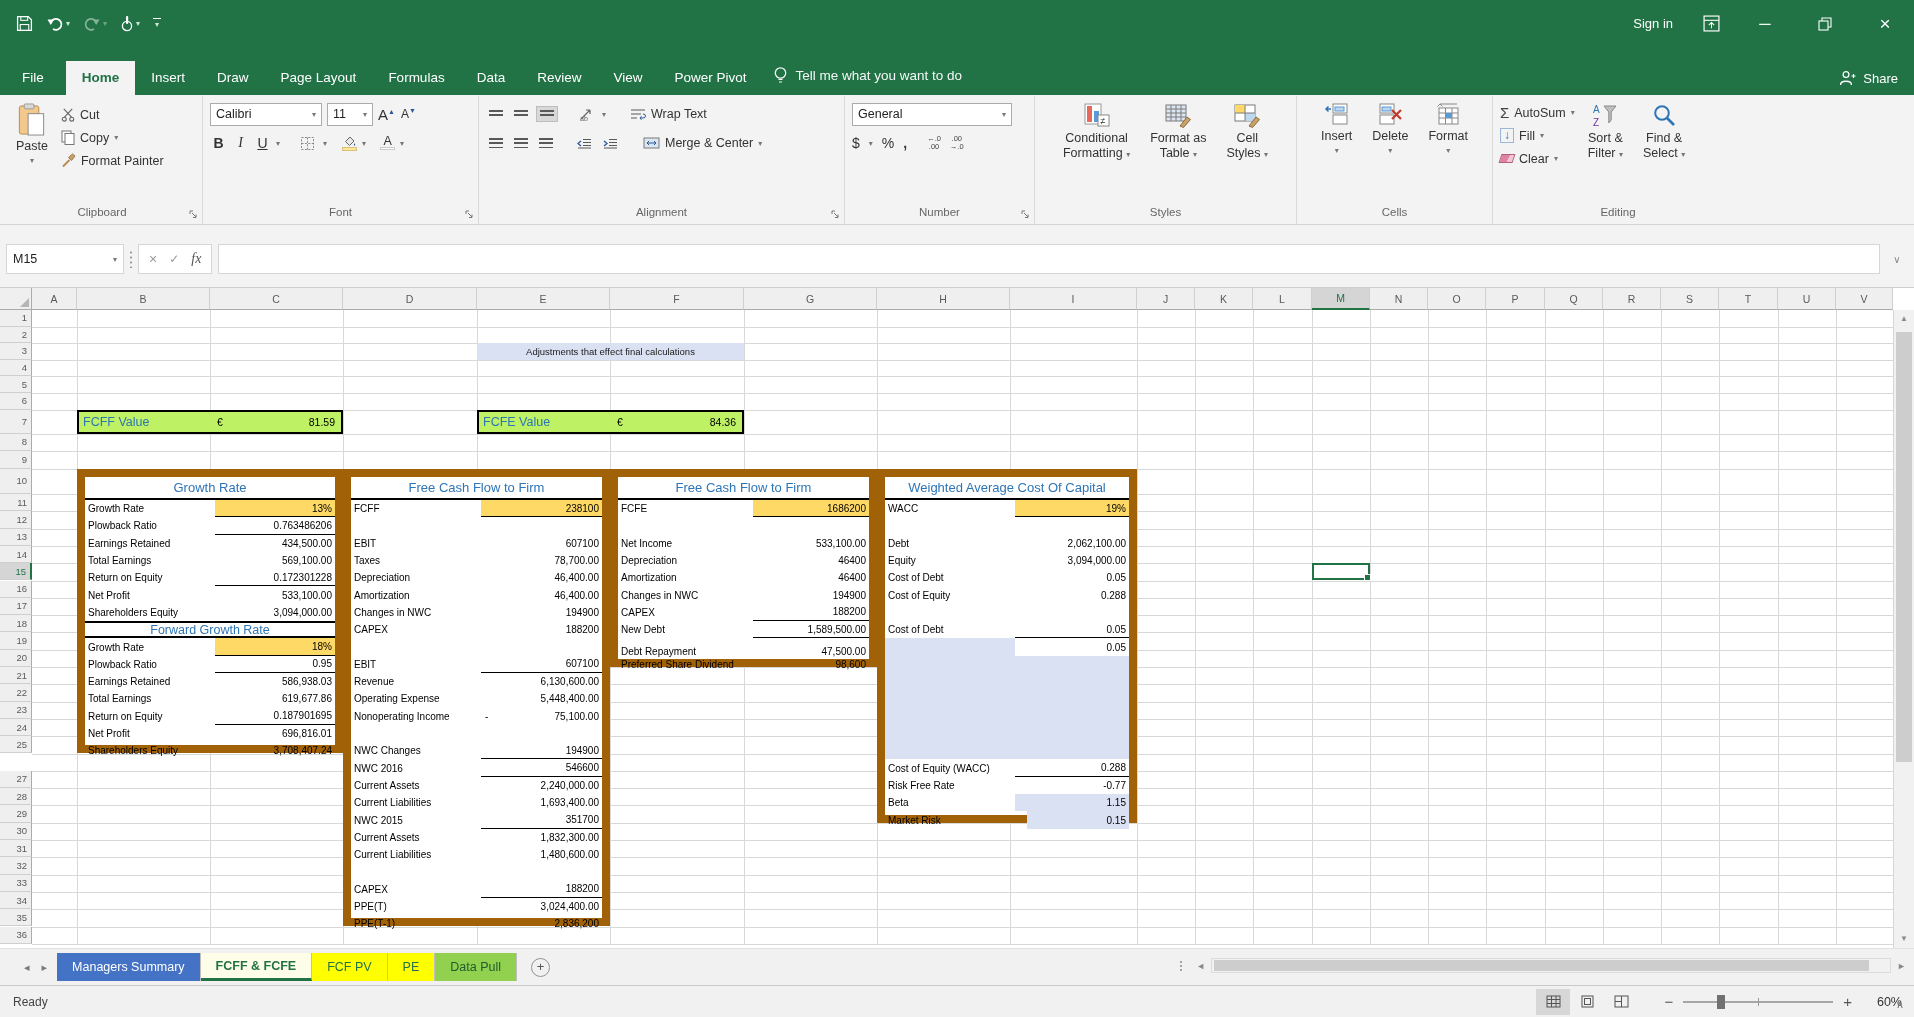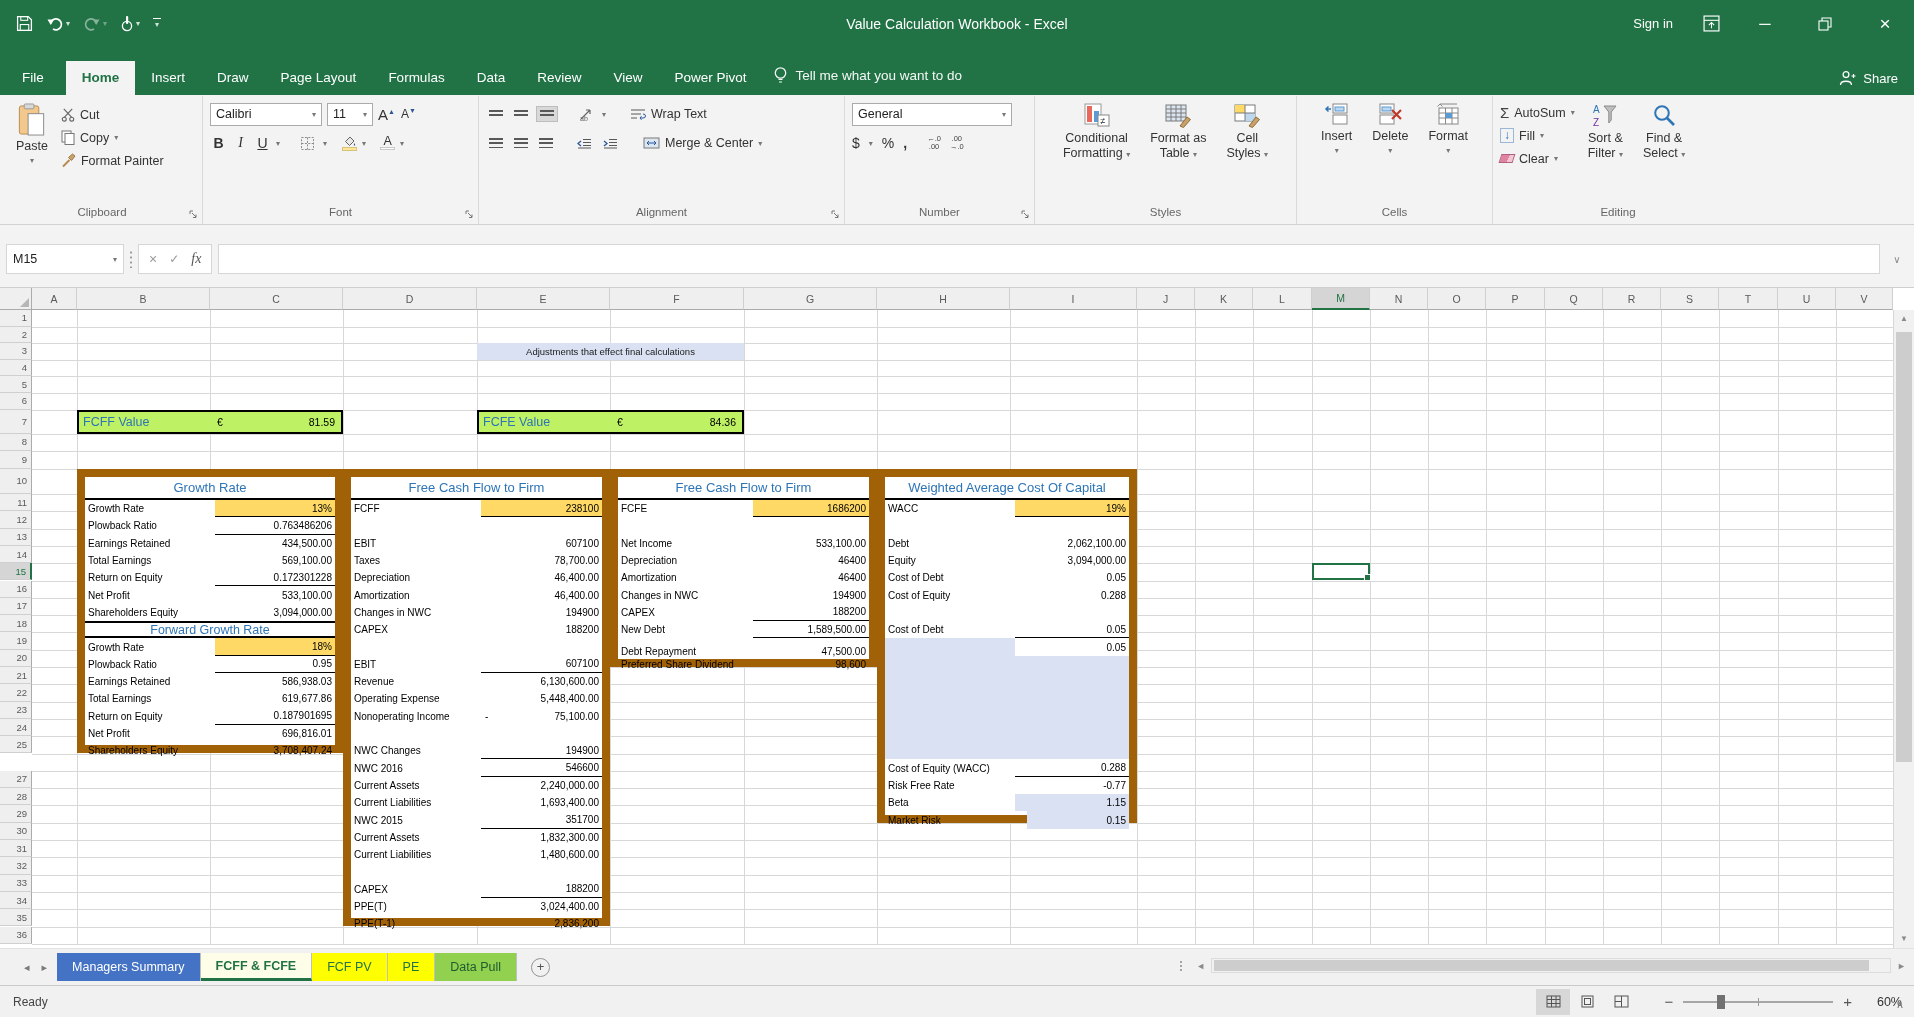--- a/index.html
+++ b/index.html
@@ -161,21 +161,20 @@
         </svg>
       <span class="qcaret">▾</span>
     </span>
     <span class="qbtn">
       <span style="display:flex;flex-direction:column;align-items:center;gap:1px">
         <span style="width:8px;height:1.4px;background:#fff"></span>
         <span class="qcaret">▾</span>
       </span>
     </span>
   </div>
-  <div class="tb-title">Value Calculation Workbook  -  Excel</div>
   <div class="tb-right">
     <span>Sign in</span>
     <span>
       <svg width="17" height="17" viewBox="0 0 16 16">
           <rect x="1" y="1" width="14" height="14" fill="none" stroke="#fff" stroke-width="1.1"></rect>
           <line x1="1" y1="5" x2="15" y2="5" stroke="#fff"></line>
           <path d="M8 12.5 V7.5 M5.5 9.5 L8 7 l2.5 2.5" fill="none" stroke="#fff"></path>
         </svg>
     </span>
     <span class="wbtn">─</span>

